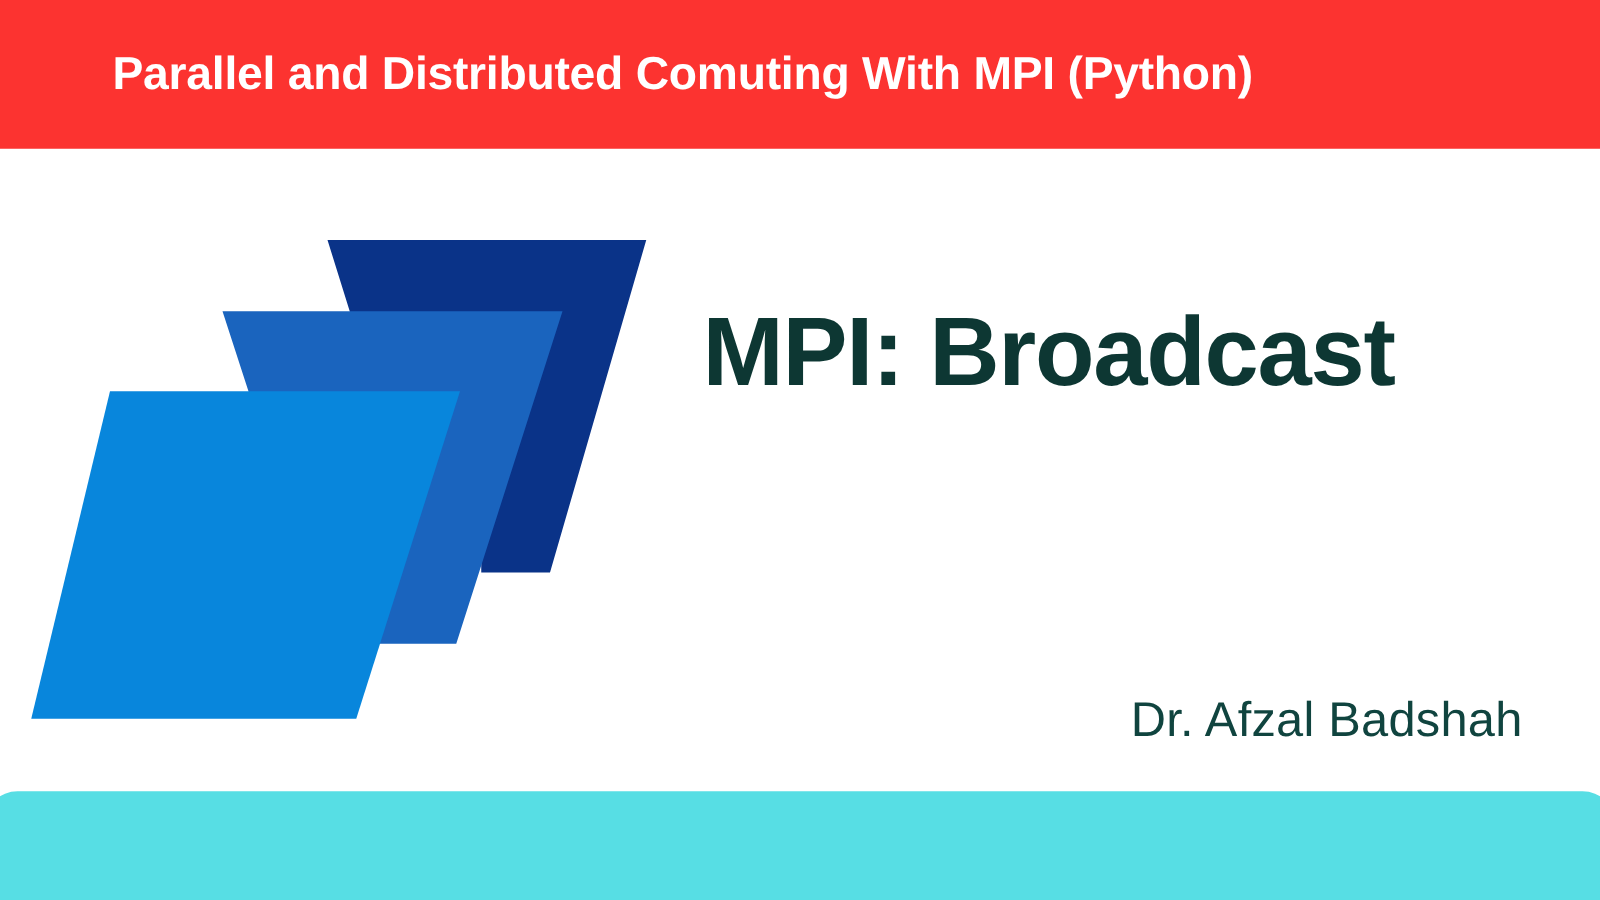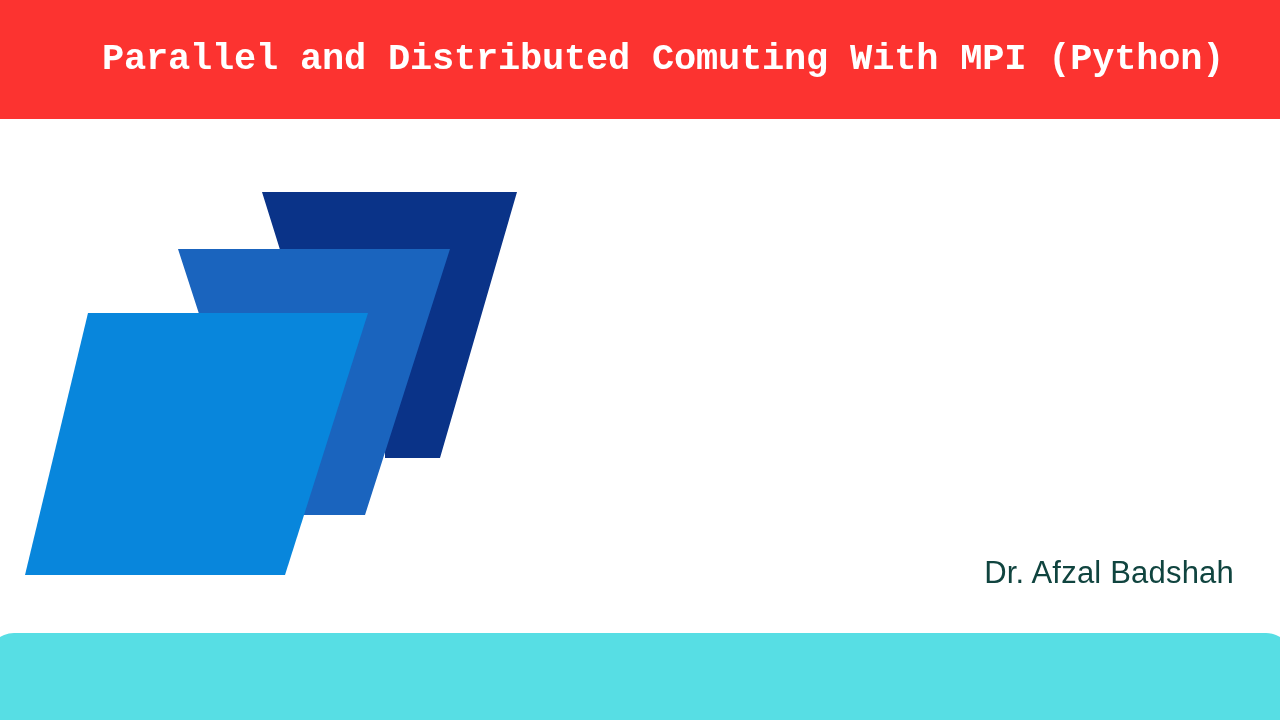--- a/index.html
+++ b/index.html
@@ -24,30 +24,29 @@
     position: absolute;
     left: 0;
     top: 0;
     width: 1280px;
     height: 119px;
     background: #fc3330;
     display: flex;
     align-items: center;
   }
   .header-title {
-    margin: 12px;
+    margin: 0;
     padding-left: 90px;
     padding-right: 40px;
     color: #ffffff;
     font-size: 37px;
     font-weight: bold;
     letter-spacing: -0.2px;
     line-height: 1.1;
     white-space: nowrap;
-    font-family: Liberation Mono, monospace;
   }
 
   
   .graphic {
     position: absolute;
     left: 0;
     top: 160px;
     width: 560px;
     height: 440px;
   }
@@ -68,25 +67,25 @@
     margin: 0;
     color: #0d3733;
     font-size: 78px;
     font-weight: bold;
     line-height: 1.12;
     letter-spacing: -1px;
   }
 
   .author {
     position: absolute;
-    right: 46px;
+    right: 62px;
     top: 555px;
     margin: 0;
     color: #10443f;
-    font-size: 31px;
+    font-size: 39px;
     font-weight: normal;
     letter-spacing: 0.2px;
   }
 
   
   .footer-bar {
     position: absolute;
     left: -12px;
     top: 633px;
     width: 1304px;
@@ -110,20 +109,20 @@
 
       <polygon points="262,32 517,32 440,298 385,298 385,250 330,250" fill="#0a3388"></polygon>
 
       <polygon points="178,89 450,89 365,355 300,355 300,305 248,305" fill="#1a64be"></polygon>
 
       <polygon points="88,153 368,153 285,415 25,415" fill="#0886dc"></polygon>
     </svg>
   </div>
 
   <div class="title-block">
-    <h2 class="main-title"><br></h2>
+    <h2 class="main-title"><span>MPI: Broadcast</span><br></h2>
   </div>
 
   <p class="author">Dr. Afzal Badshah</p>
 
   <div class="footer-bar"></div>
 
 </div>
 
 </body></html>

